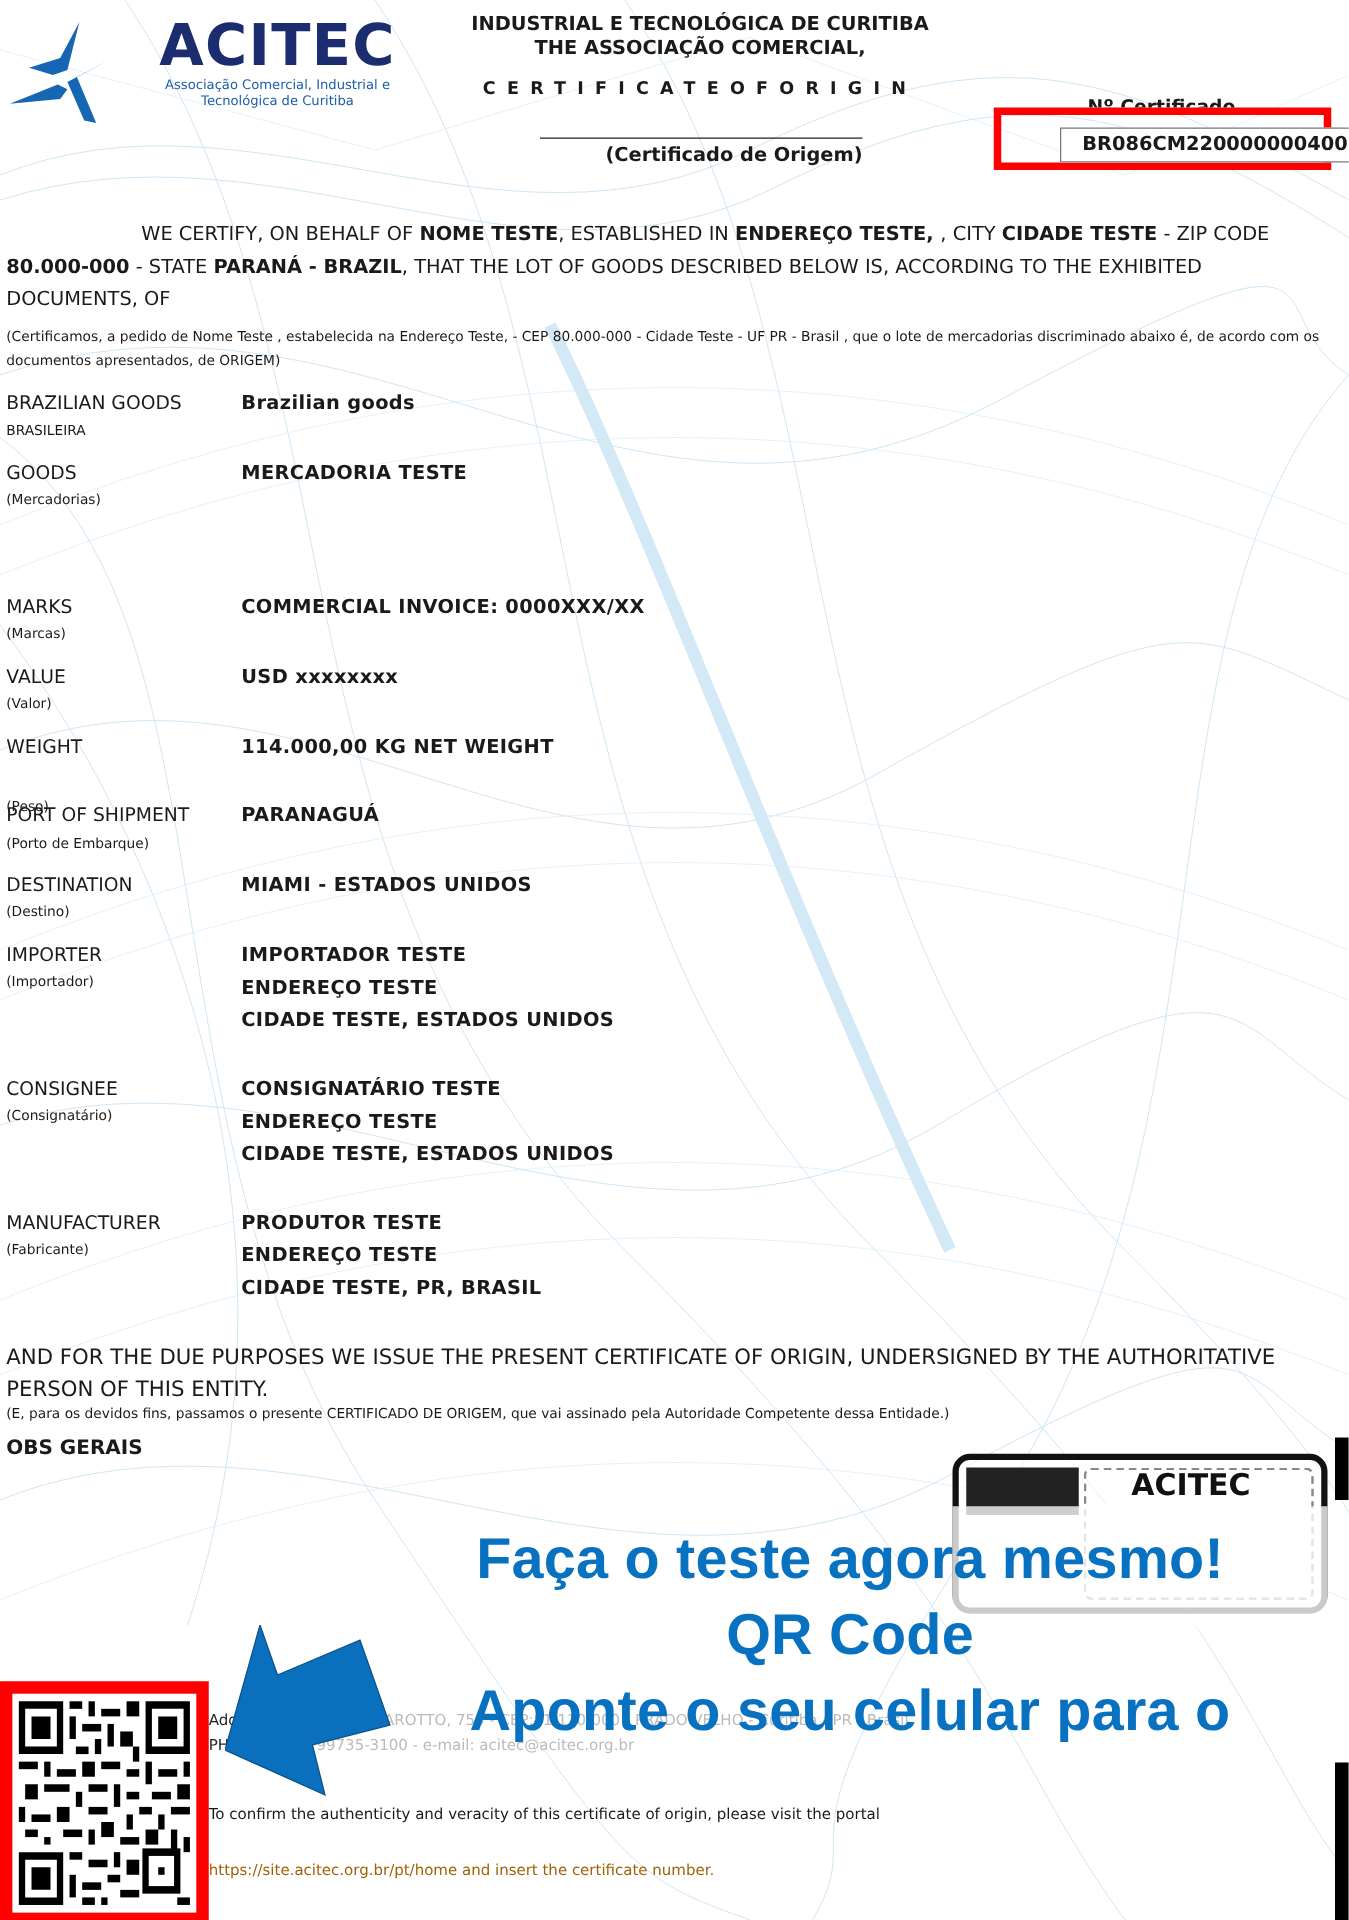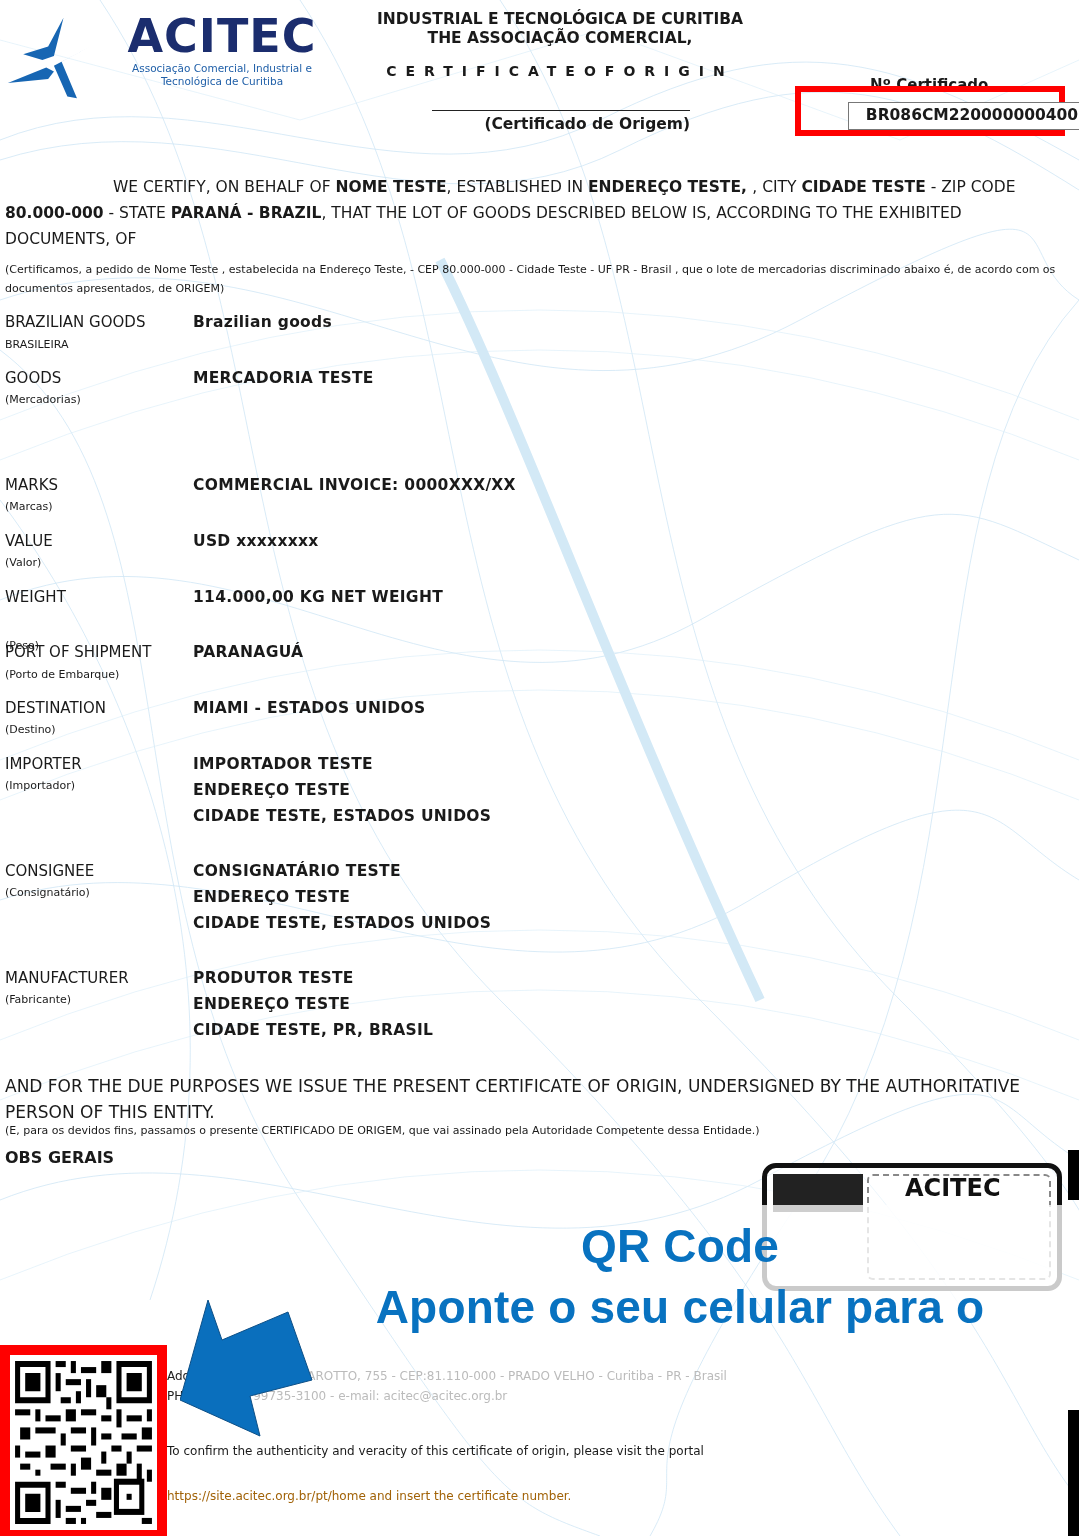--- a/index.html
+++ b/index.html
@@ -184,20 +184,21 @@
 <div class="layer stamp-fade"></div>
 
 <div class="layer footer-addr">
   <div><b>Addr</b><span>ess: R. JOAO MAZZAROTTO, 755 - CEP:81.110-000 - PRADO VELHO - Curitiba - PR - Brasil</span></div>
   <div><b>PHON</b><span>ES: (41) 99735-3100 - e-mail: acitec@acitec.org.br</span></div>
 </div>
 <div class="layer confirm">To confirm the authenticity and veracity of this certificate of origin, please visit the portal</div>
 <div class="layer portal">https://site.acitec.org.br/pt/home and insert the certificate number.</div>
 
 <div class="layer promo">
+  <div>Faça o teste agora mesmo!</div>
   <div>QR Code</div>
   <div>Aponte o seu celular para o</div>
 </div>
 
 <svg class="layer arrow" viewBox="0 0 150 140">
   <polygon points="28,0 42,40 108,12 132,80 70,96 80,136 0,100" fill="#0a6fbd" stroke="#0d4f86" stroke-width="1"></polygon>
 </svg>
 
 <div class="layer qr-frame">
   <div class="qr-inner">

